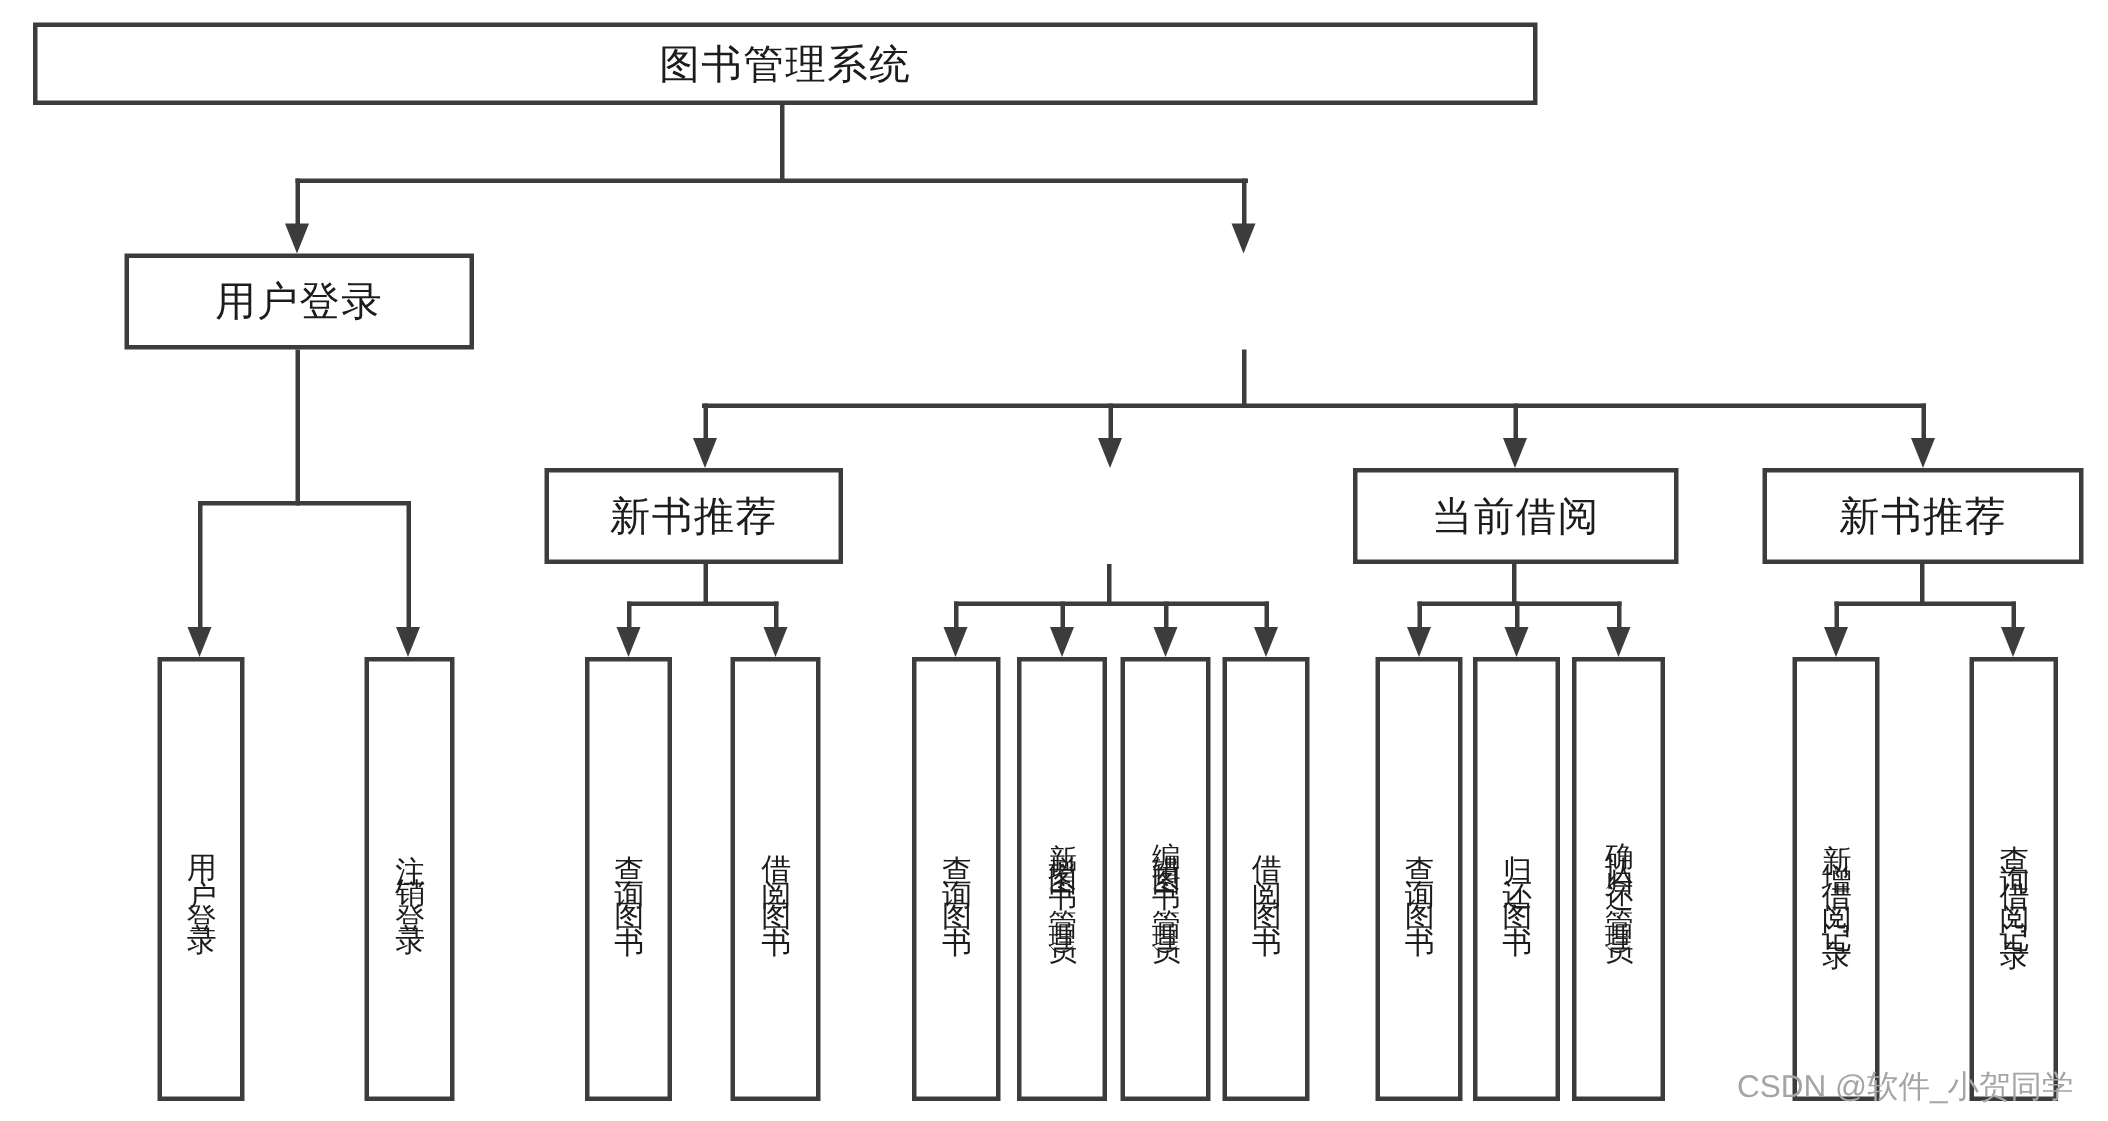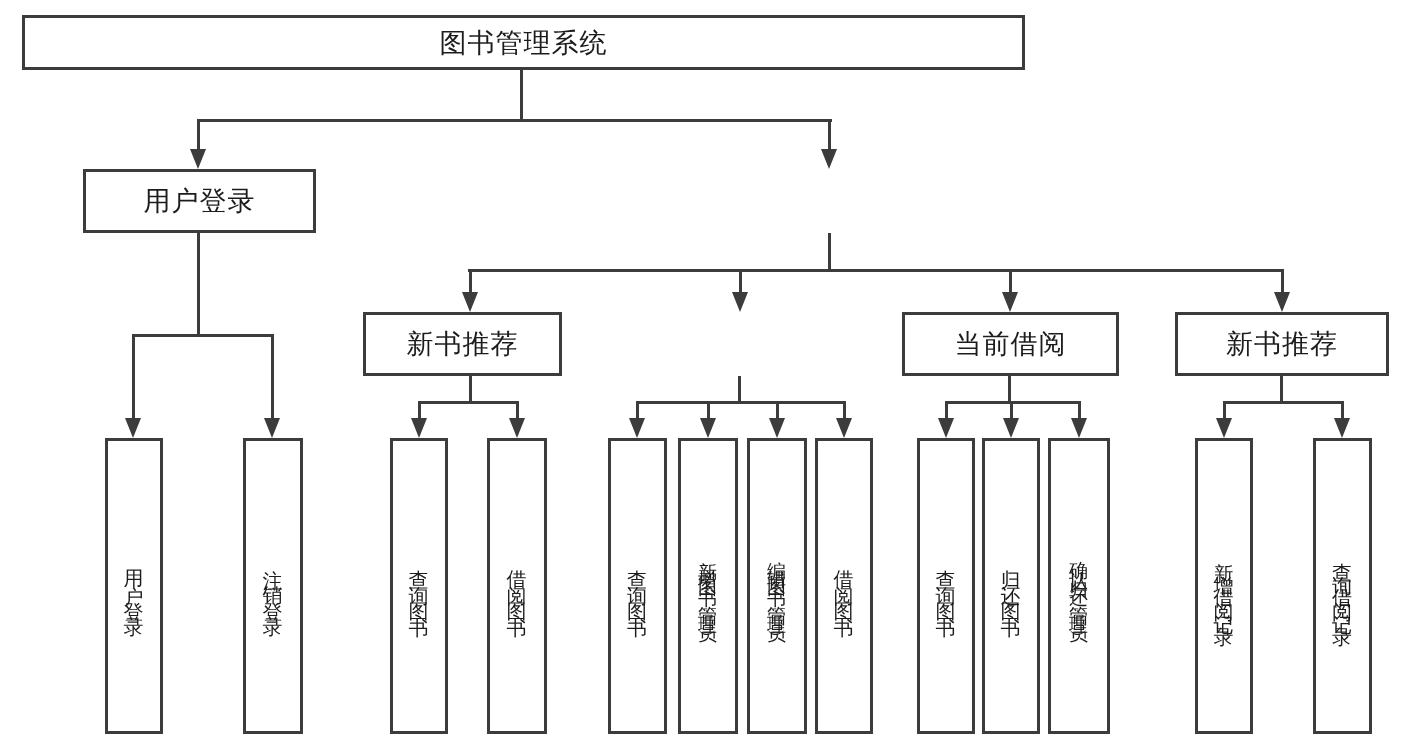--- a/index.html
+++ b/index.html
@@ -172,14 +172,15 @@
     <span class="vt vt9">确认归还（管理员）</span>
   </div>
 
   <div class="box leaf" style="left:1195px;width:58px">
     <span class="vt vt6">新增借阅记录</span>
   </div>
   <div class="box leaf" style="left:1313px;width:59px">
     <span class="vt vt6">查询借阅记录</span>
   </div>
 
+  <div class="watermark">CSDN @软件_小贺同学</div>
 
 </div>
 
 </body></html>

